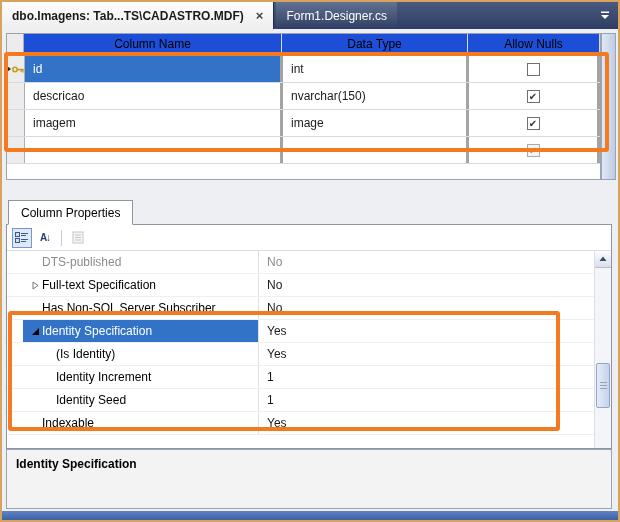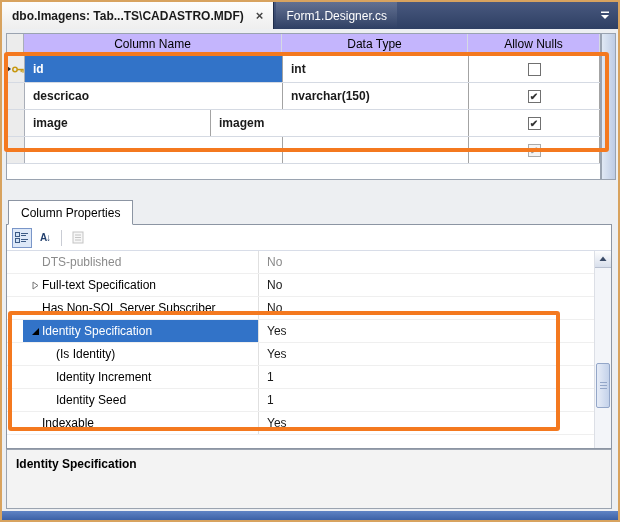--- a/index.html
+++ b/index.html
@@ -23,28 +23,28 @@
     background:linear-gradient(rgba(255,255,255,.14),rgba(255,255,255,0)); }
   .tab-dropdown{ margin-left:auto; width:26px; display:flex; align-items:center; justify-content:center; }
 
   
   .grid{
     position:absolute; left:4px; top:31px; width:595px; height:147px;
     background:#ffffff; border:1px solid #9aa3b0; overflow:hidden;
   }
   .g-header{ display:flex; height:22px; }
   .ghc{ font-size:12px; color:#000; text-align:center; line-height:21px;
-        border-right:1px solid #d5dae3; border-bottom:1px solid #aab2bf; background:#c4b5fd; }
+        border-right:1px solid #d5dae3; border-bottom:1px solid #aab2bf; background:#1d4ed8; }
   .ghc.rowhead{ flex:0 0 17px; background:#ececec; border-right:1px solid #a9aeb8; }
   .c-name{ flex:0 0 258px; } .c-type{ flex:0 0 186px; } .c-nulls{ flex:1; }
   .g-row{ display:flex; height:27px; border-bottom:1px solid #d5dae3; }
   .g-rowhead{ flex:0 0 17px; background:#ececec; border-right:1px solid #a9aeb8;
         display:flex; align-items:center; justify-content:center; gap:1px; }
   .g-cell{ font-size:12px; color:#1a1a1a; display:flex; align-items:center;
-        border-right:1px solid #a3a3a3; padding-left:8px;font-weight:bold; }
+        border-right:3px solid #a3a3a3; padding-left:8px; }
   .g-cell.c-nulls{ justify-content:center; padding-left:0; }
   .g-row .pointer{ width:0; height:0; border-left:4px solid #222;
         border-top:3.5px solid transparent; border-bottom:3.5px solid transparent; visibility:hidden; }
   .g-row .keyicon{ visibility:hidden; }
   .g-row.key .pointer, .g-row.key .keyicon{ visibility:visible; }
   .g-row.selected .g-cell.c-name{ background:#3273c8; color:#fff; }
   .checkbox{ width:13px; height:13px; border:1px solid #707070; background:#fff;
         display:flex; align-items:center; justify-content:center; }
   .check{ font-size:10px; line-height:11px; color:#333; display:none; }
   .g-row.checked .check{ display:block; }
@@ -184,22 +184,22 @@
       <div class="g-row checked">
         <div class="g-rowhead">
           <span class="pointer"></span>
           <svg class="keyicon" width="12" height="9" viewBox="0 0 12 9">
             <circle cx="3" cy="4.5" r="2.2" fill="none" stroke="#c79810" stroke-width="1.5"></circle>
             <rect x="5.2" y="3.8" width="6.5" height="1.5" fill="#c79810"></rect>
             <rect x="8.6" y="5" width="1.2" height="2.1" fill="#c79810"></rect>
             <rect x="10.4" y="5" width="1.2" height="2.7" fill="#c79810"></rect>
           </svg>
         </div>
+        <div class="g-cell c-name">imagem</div>
         <div class="g-cell c-type">image</div>
-        <div class="g-cell c-name">imagem</div>
         <div class="g-cell c-nulls">
           <div class="checkbox">
             <span class="check">✔</span>
           </div>
         </div>
       </div>
 
       <div class="g-row checked new_row">
         <div class="g-rowhead">
           <span class="pointer"></span>

